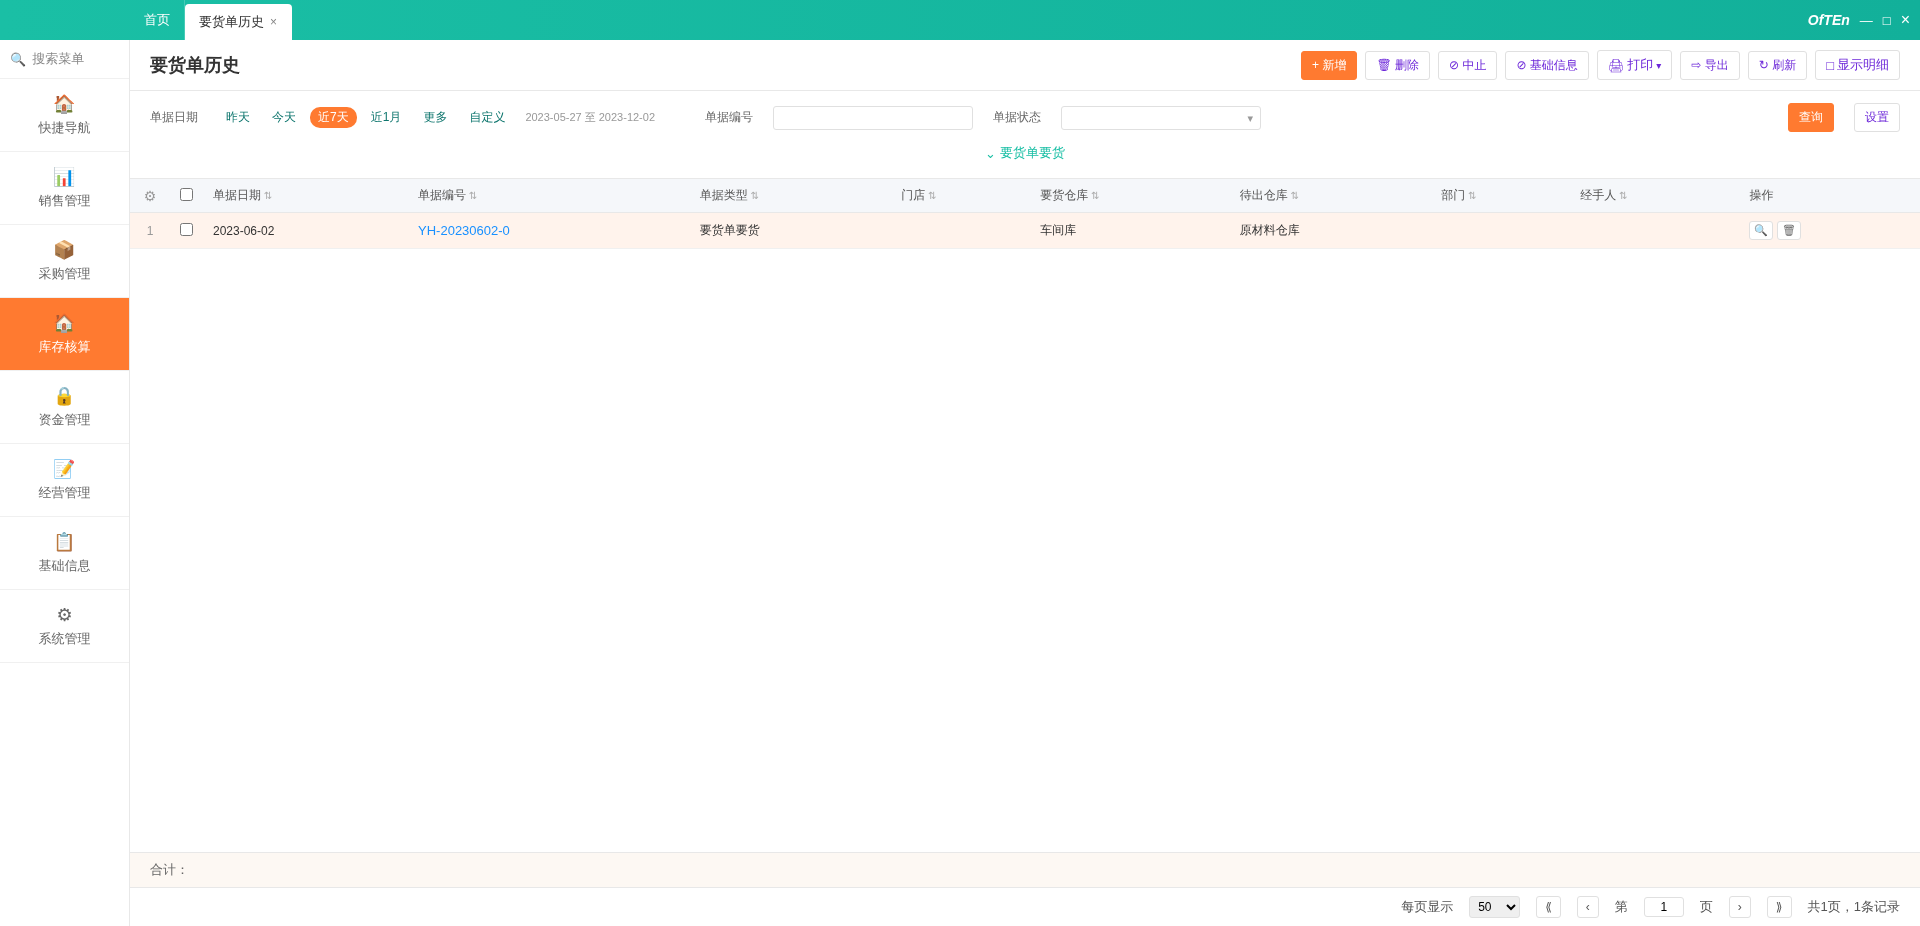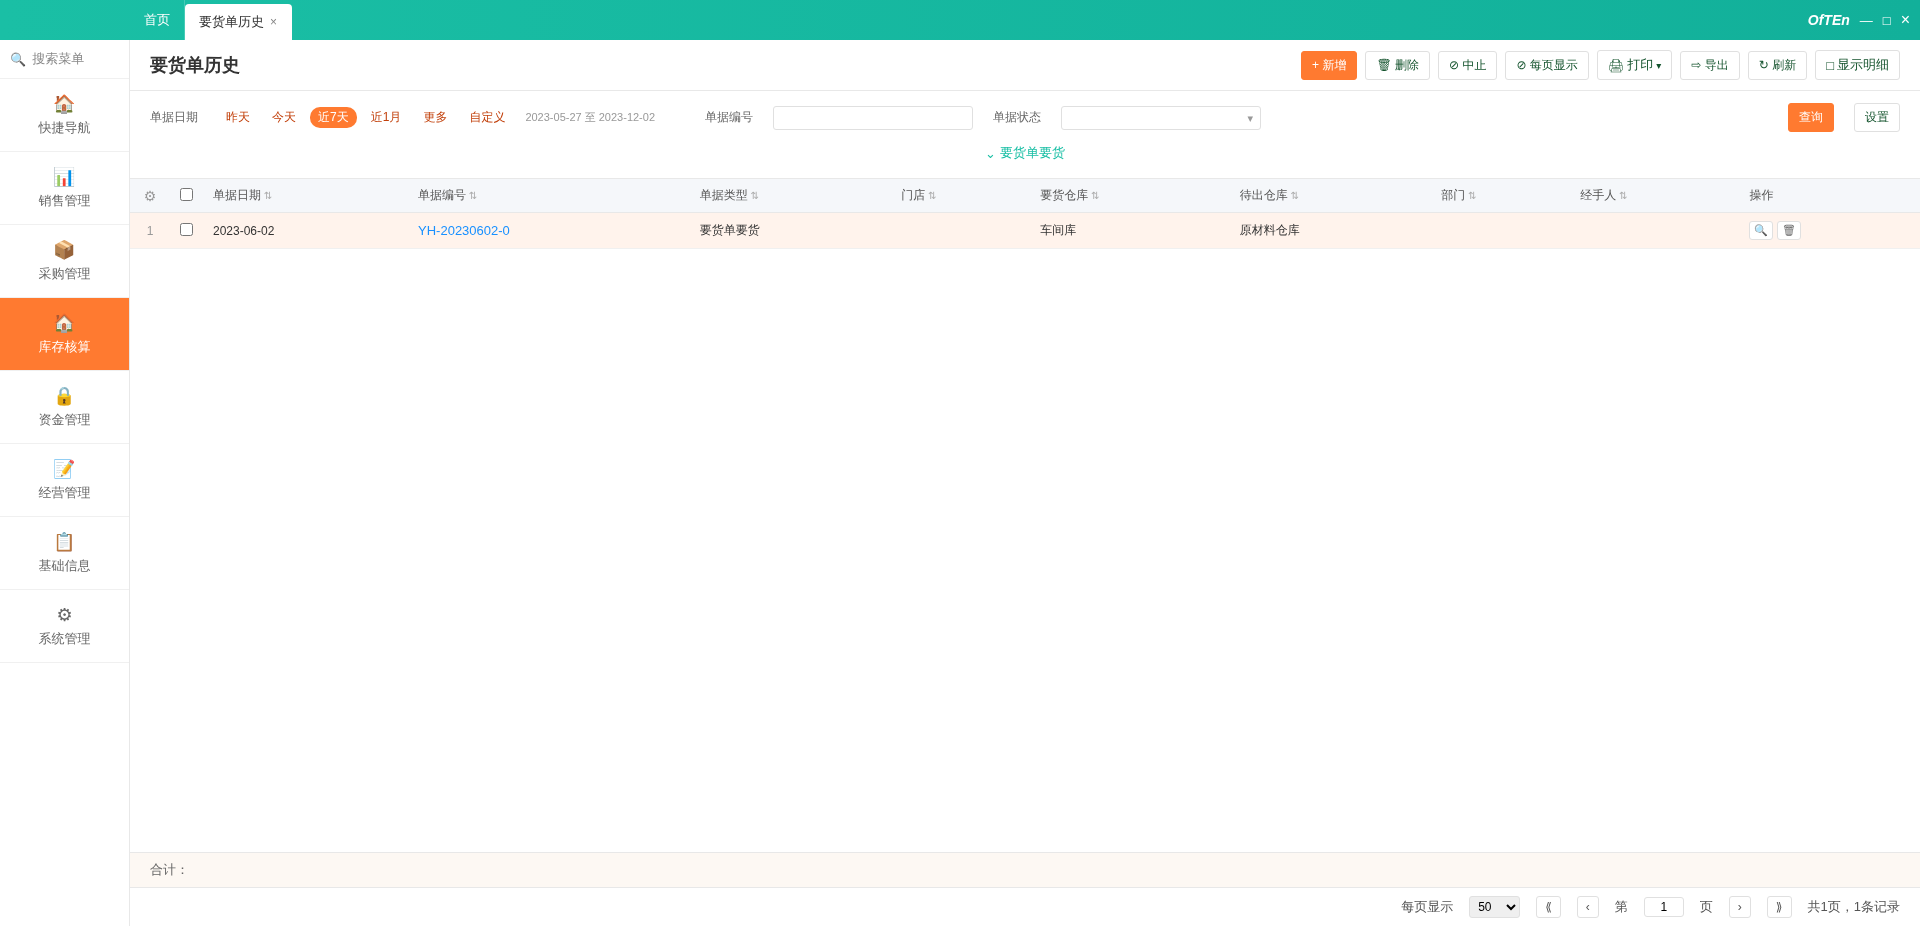--- a/index.html
+++ b/index.html
@@ -110,21 +110,21 @@
     }
     .toolbar-btn {
       display: flex;
       align-items: center;
       gap: 3px;
       padding: 5px 10px;
       border: 1px solid #e0e0e0;
       border-radius: 3px;
       background: #fff;
       cursor: pointer;
-      color: #14532d;
+      color: #6d28d9;
       font-size: 12px;
       white-space: nowrap;
     }
     .toolbar-btn.primary { background: #ff7a30; color: #fff; border-color: #ff7a30; }
     .toolbar-btn.display { display: flex; align-items: center; gap: 3px; }
 
     
     .filter-bar {
       background: #fff;
       padding: 12px 20px;
@@ -145,21 +145,21 @@
     .filter-date-options {
       display: flex;
       align-items: center;
       gap: 6px;
     }
     .date-option {
       padding: 2px 8px;
       border-radius: 10px;
       cursor: pointer;
       font-size: 12px;
-      color: #c2410c;
+      color: #0f766e;
     }
     .date-option.active { background: #ff7a30; color: #fff; }
     .date-range {
       font-size: 11px;
       color: #999;
       margin-left: 6px;
     }
     .filter-input {
       border: 1px solid #e0e0e0;
       border-radius: 3px;
@@ -376,21 +376,21 @@
   </div>
 
   <div class="content">
 
     <div class="page-header">
       <h2 class="page-title">要货单历史</h2>
       <div class="toolbar">
         <button class="toolbar-btn primary">+ 新增</button>
         <button class="toolbar-btn">🗑 删除</button>
         <button class="toolbar-btn">⊘ 中止</button>
-        <button class="toolbar-btn">⊘ 每页显示</button>
+        <button class="toolbar-btn">⊘ 基础信息</button>
         <button class="toolbar-btn">
           <span>🖨</span>
           <span> 打印</span>
           <span style="font-size:10px;">▾</span>
         </button>
         <button class="toolbar-btn">⇨ 导出</button>
         <button class="toolbar-btn">↻ 刷新</button>
         <button class="toolbar-btn display">
           <span>□</span>
           <span> 显示明细</span>

